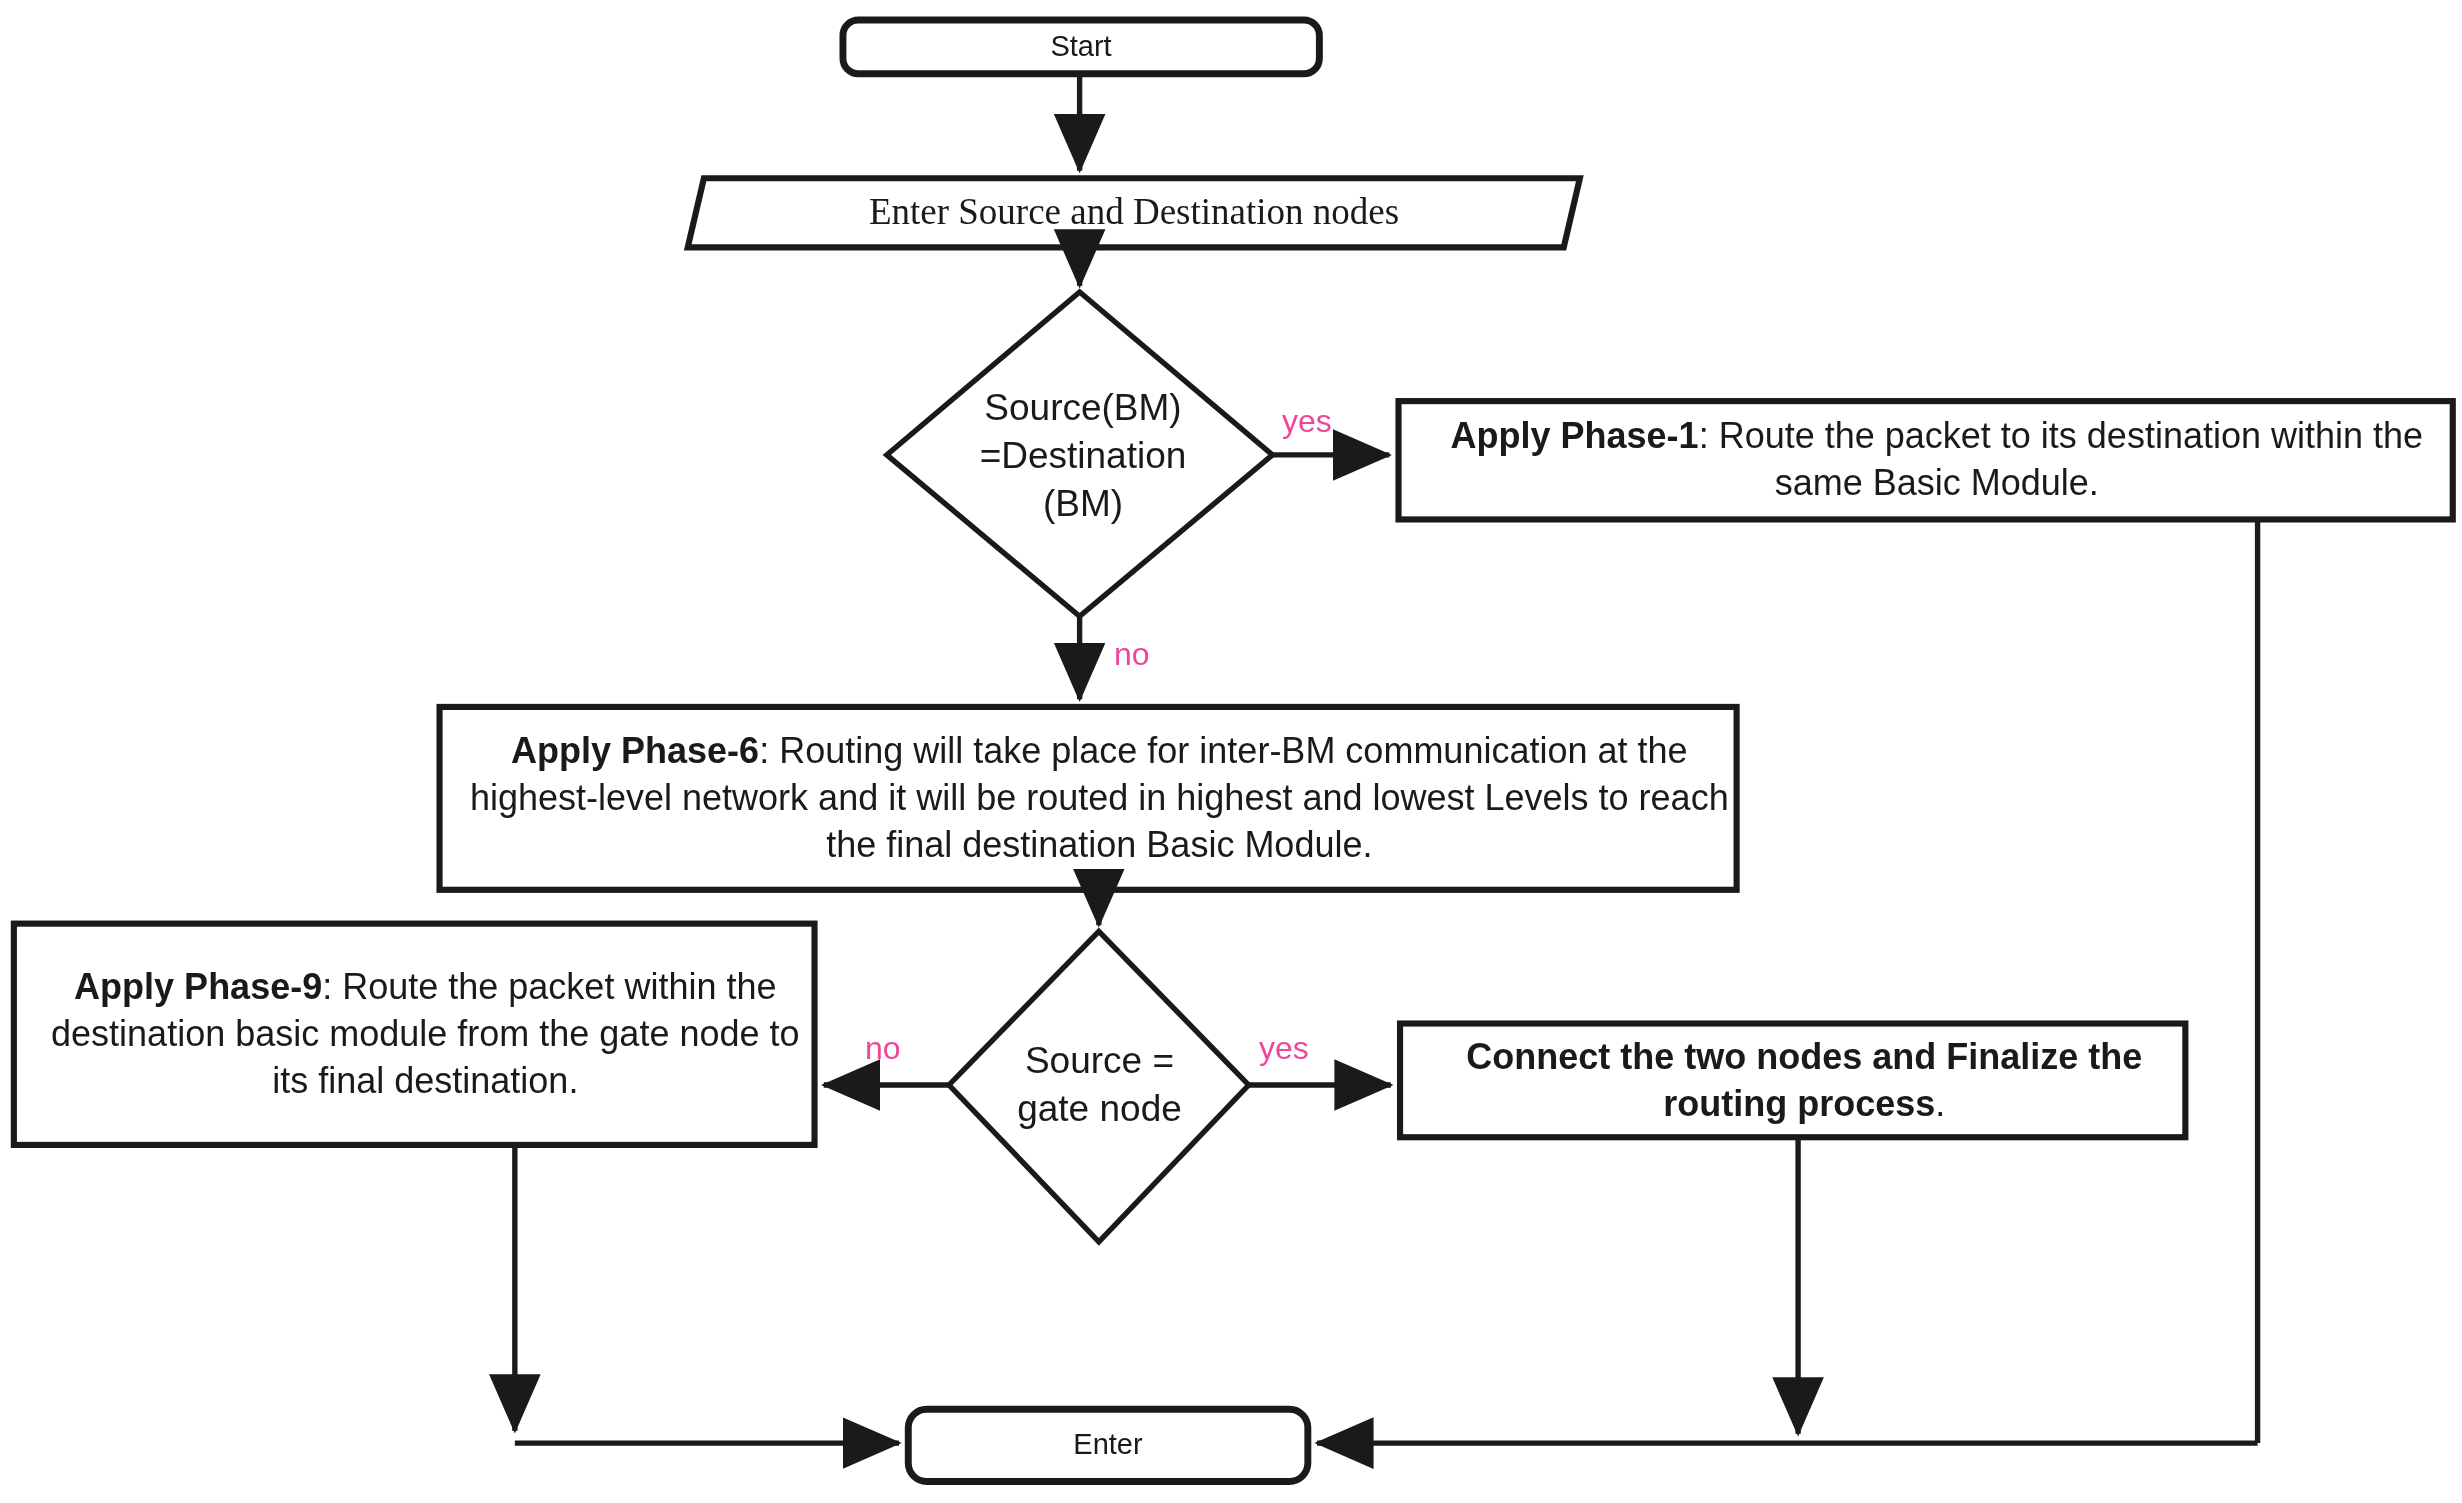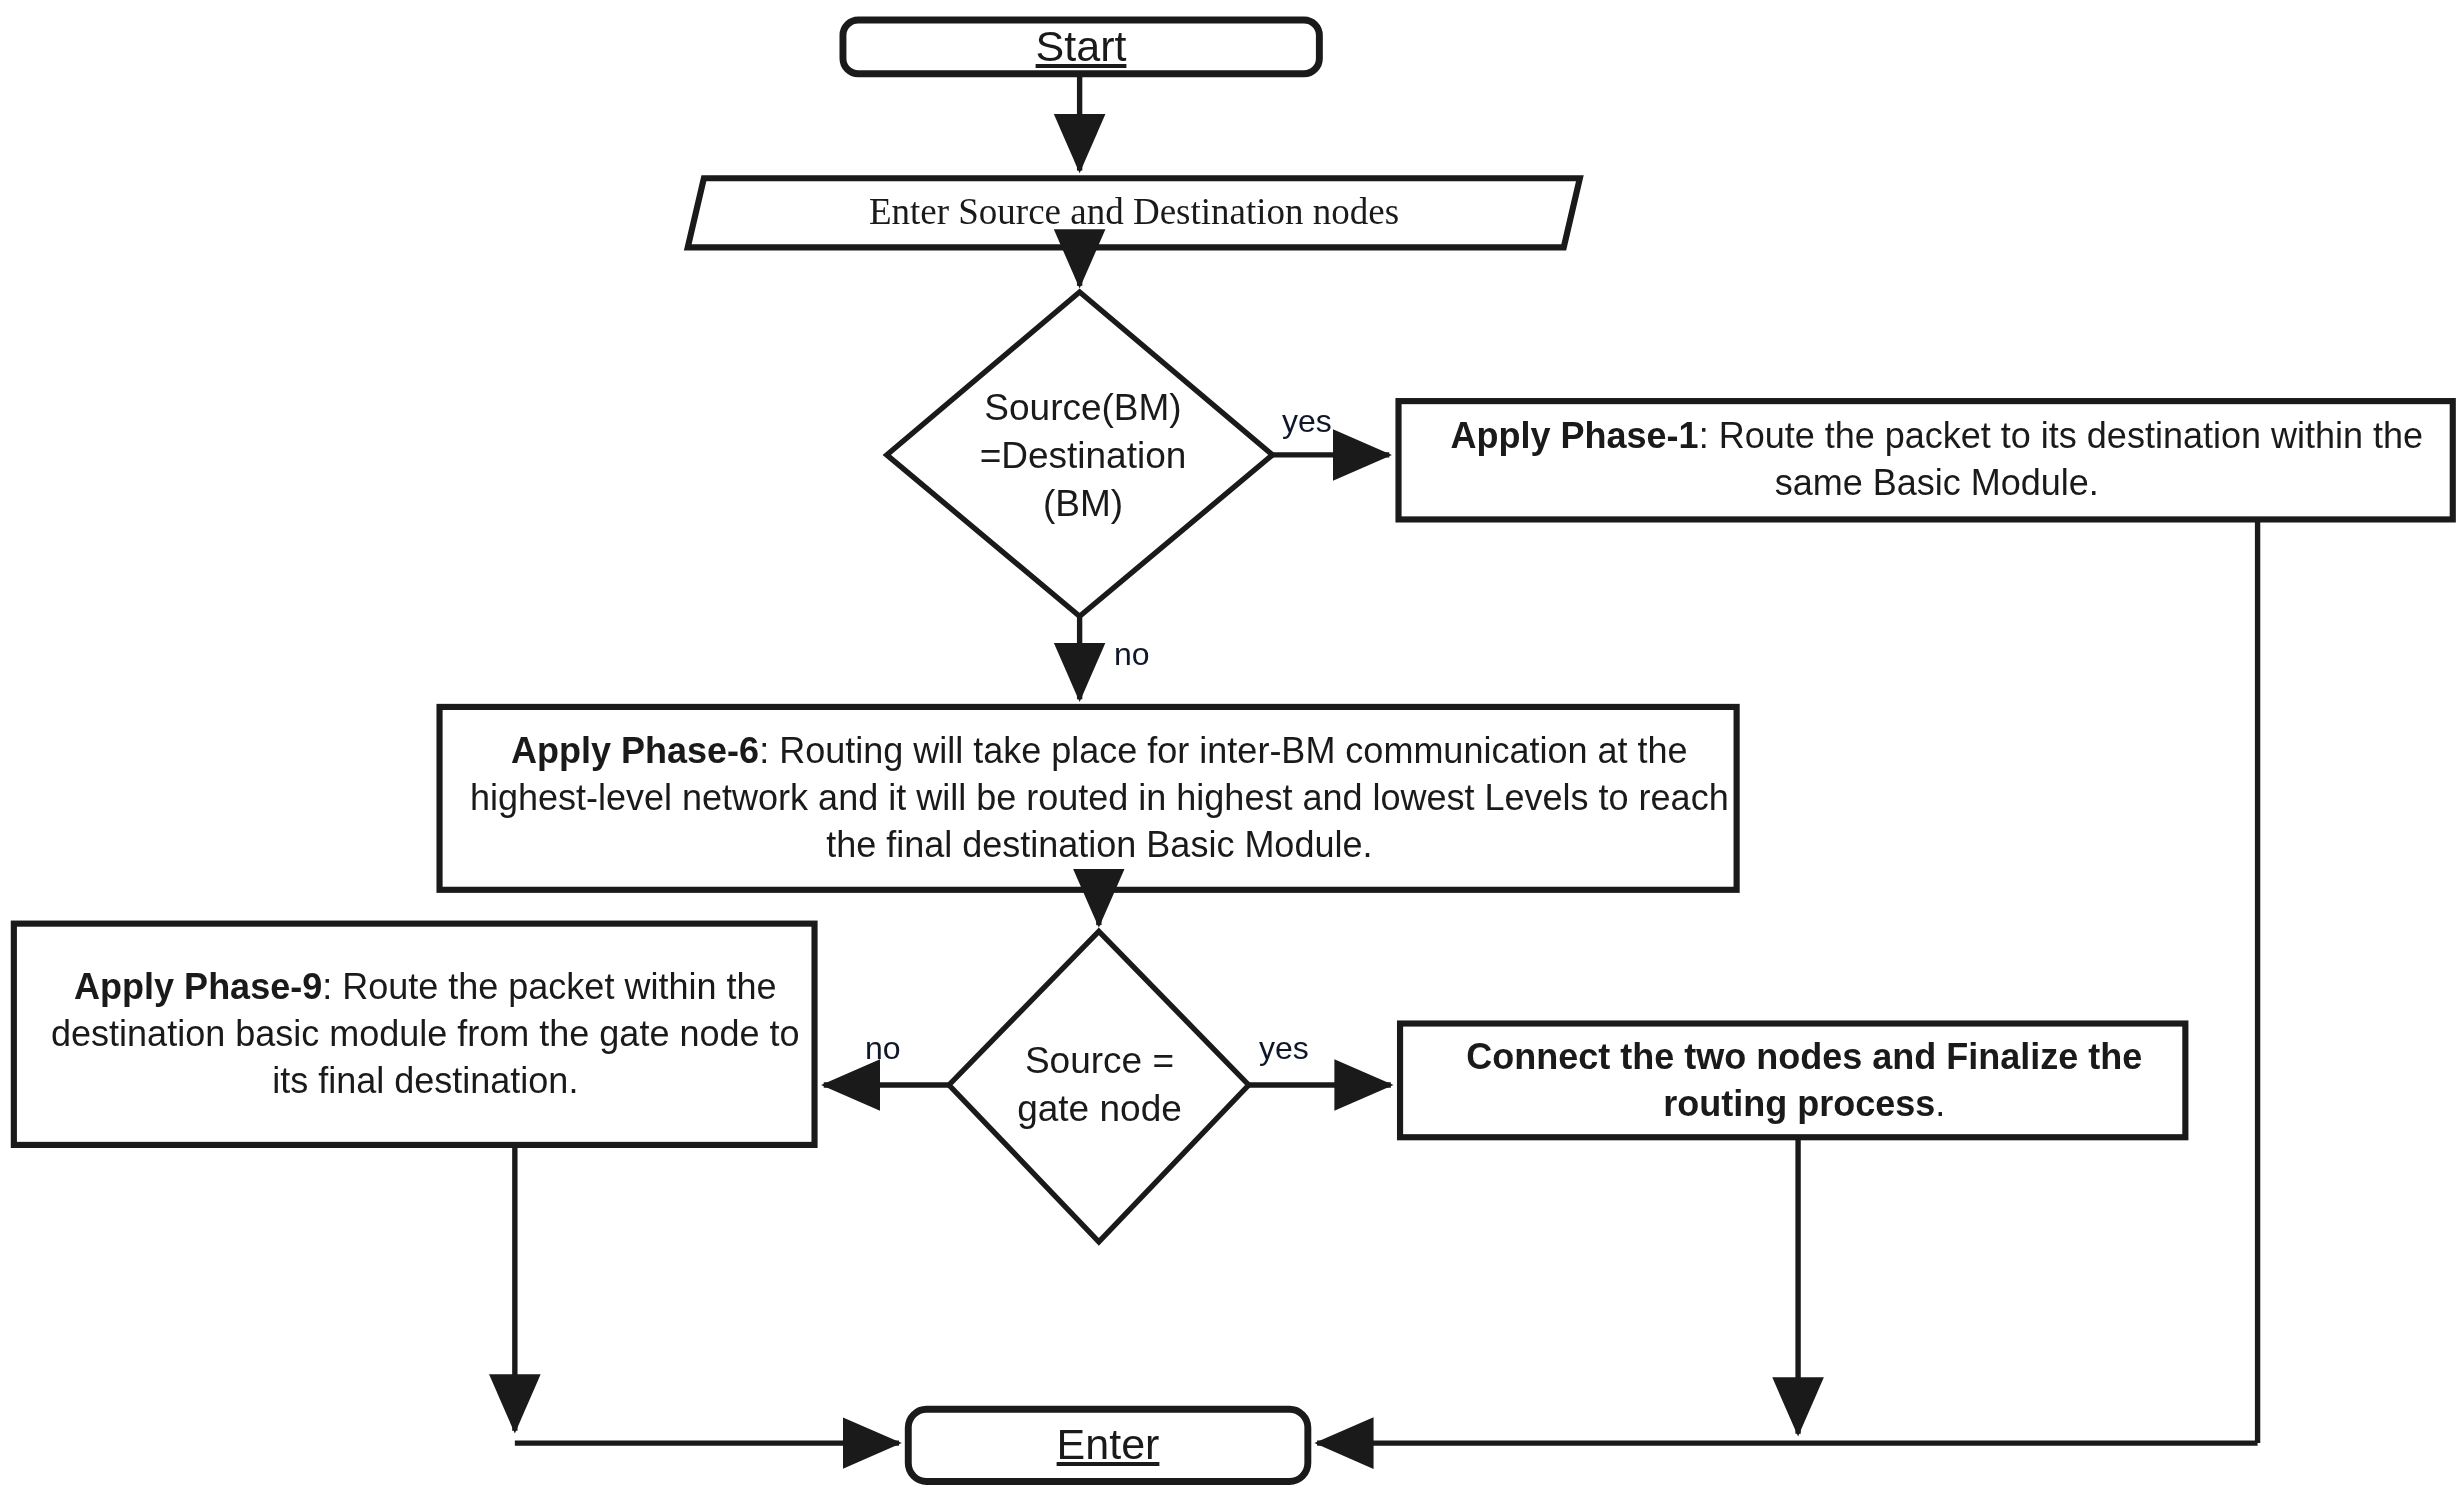--- a/index.html
+++ b/index.html
@@ -28,27 +28,27 @@
     position: absolute;
     display: flex;
     align-items: center;
     justify-content: center;
     text-align: center;
     color: #1a1a1a;
     line-height: 1.30;
     pointer-events: none;
   }
   .node-text > span { display: block; width: 100%; }
-  .t-terminal { font-size: 43px; text-decoration: underline; }
+  .t-terminal { font-size: 29px; }
   .t-io       { font-size: 37px; font-family: Liberation Serif, serif; }
   .t-decision { font-size: 37px; }
   .t-process  { font-size: 36px; }
   .edge-label {
     position: absolute;
-    color: #0f172a;
+    color: #ec4899;
     font-size: 32px;
     white-space: nowrap;
   }
   b { font-weight: bold; }
 </style>
 </head>
 <body>
 
 <div id="canvas">
 

